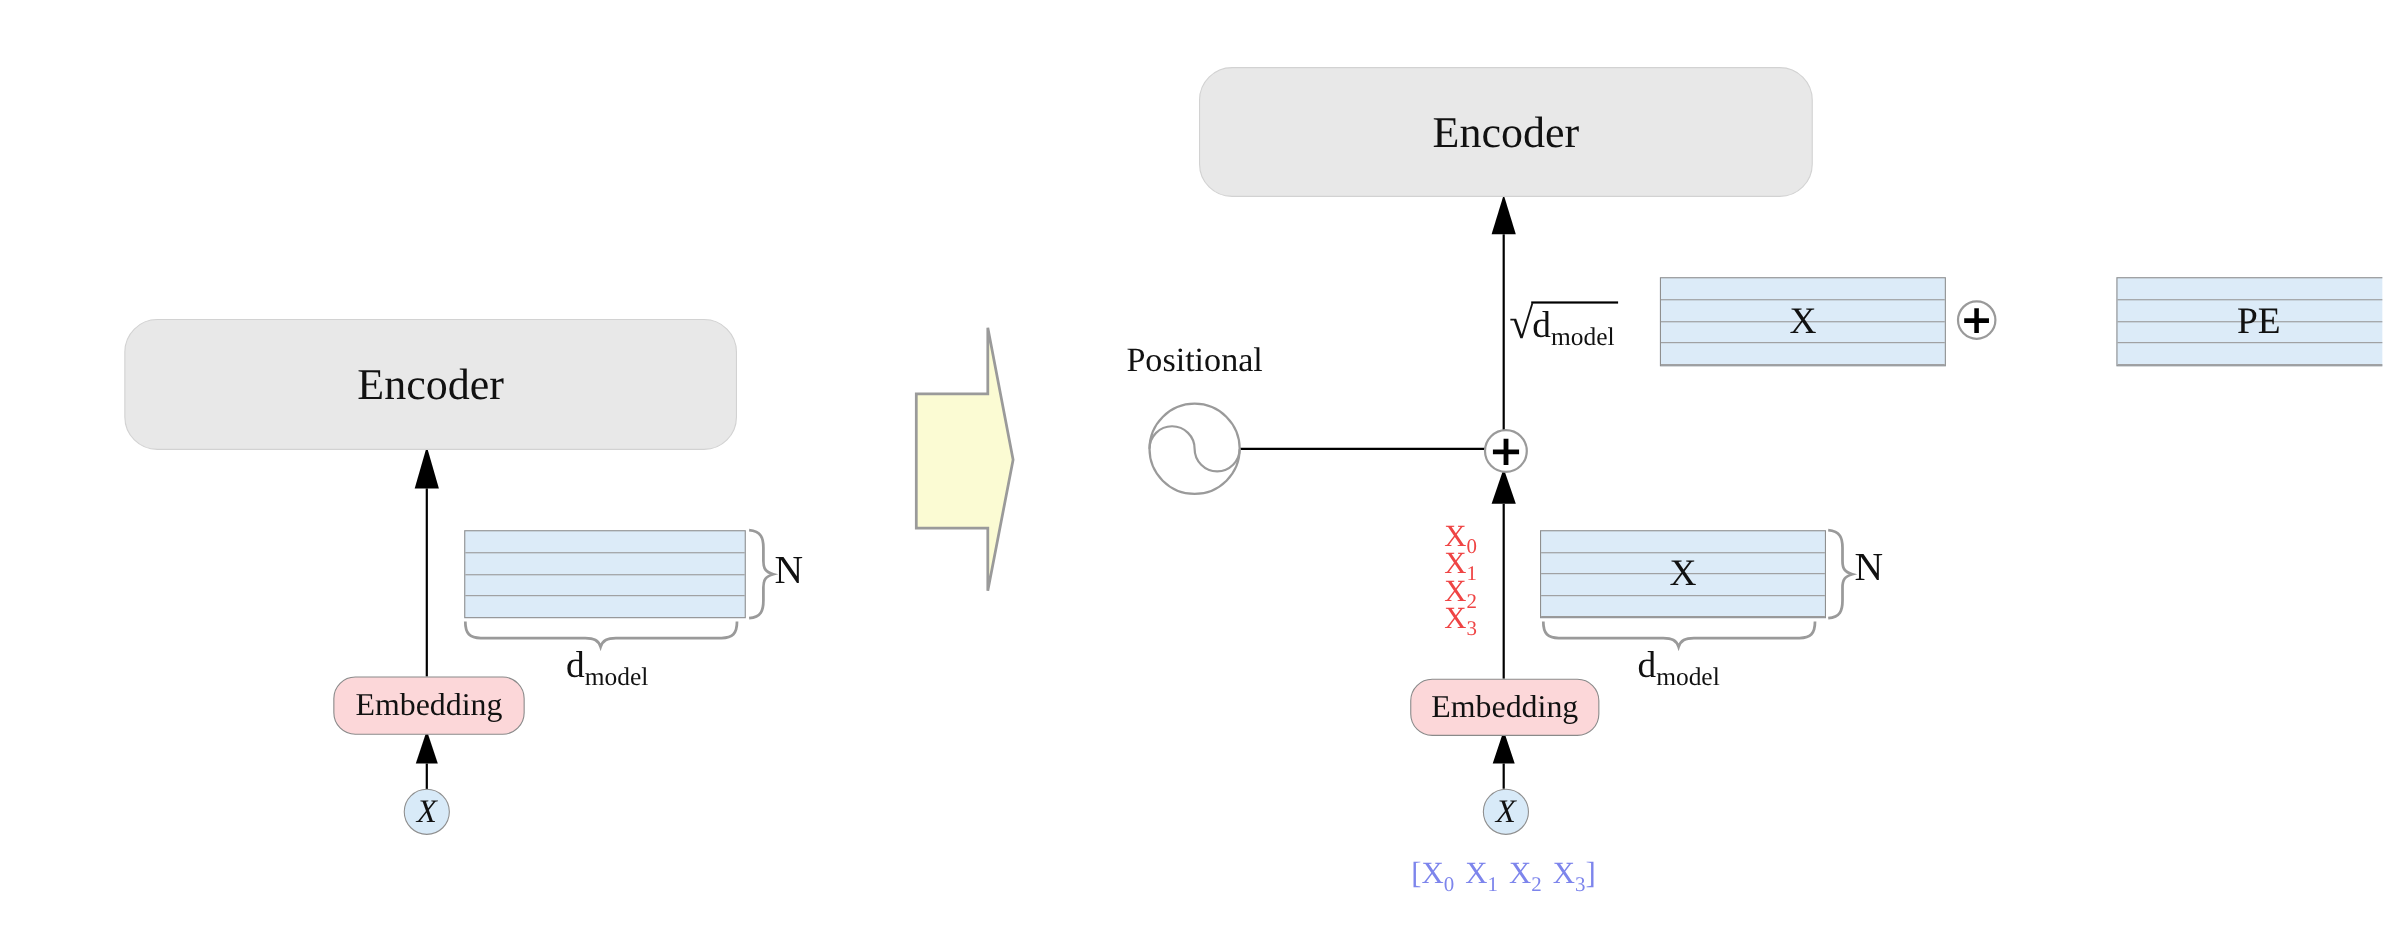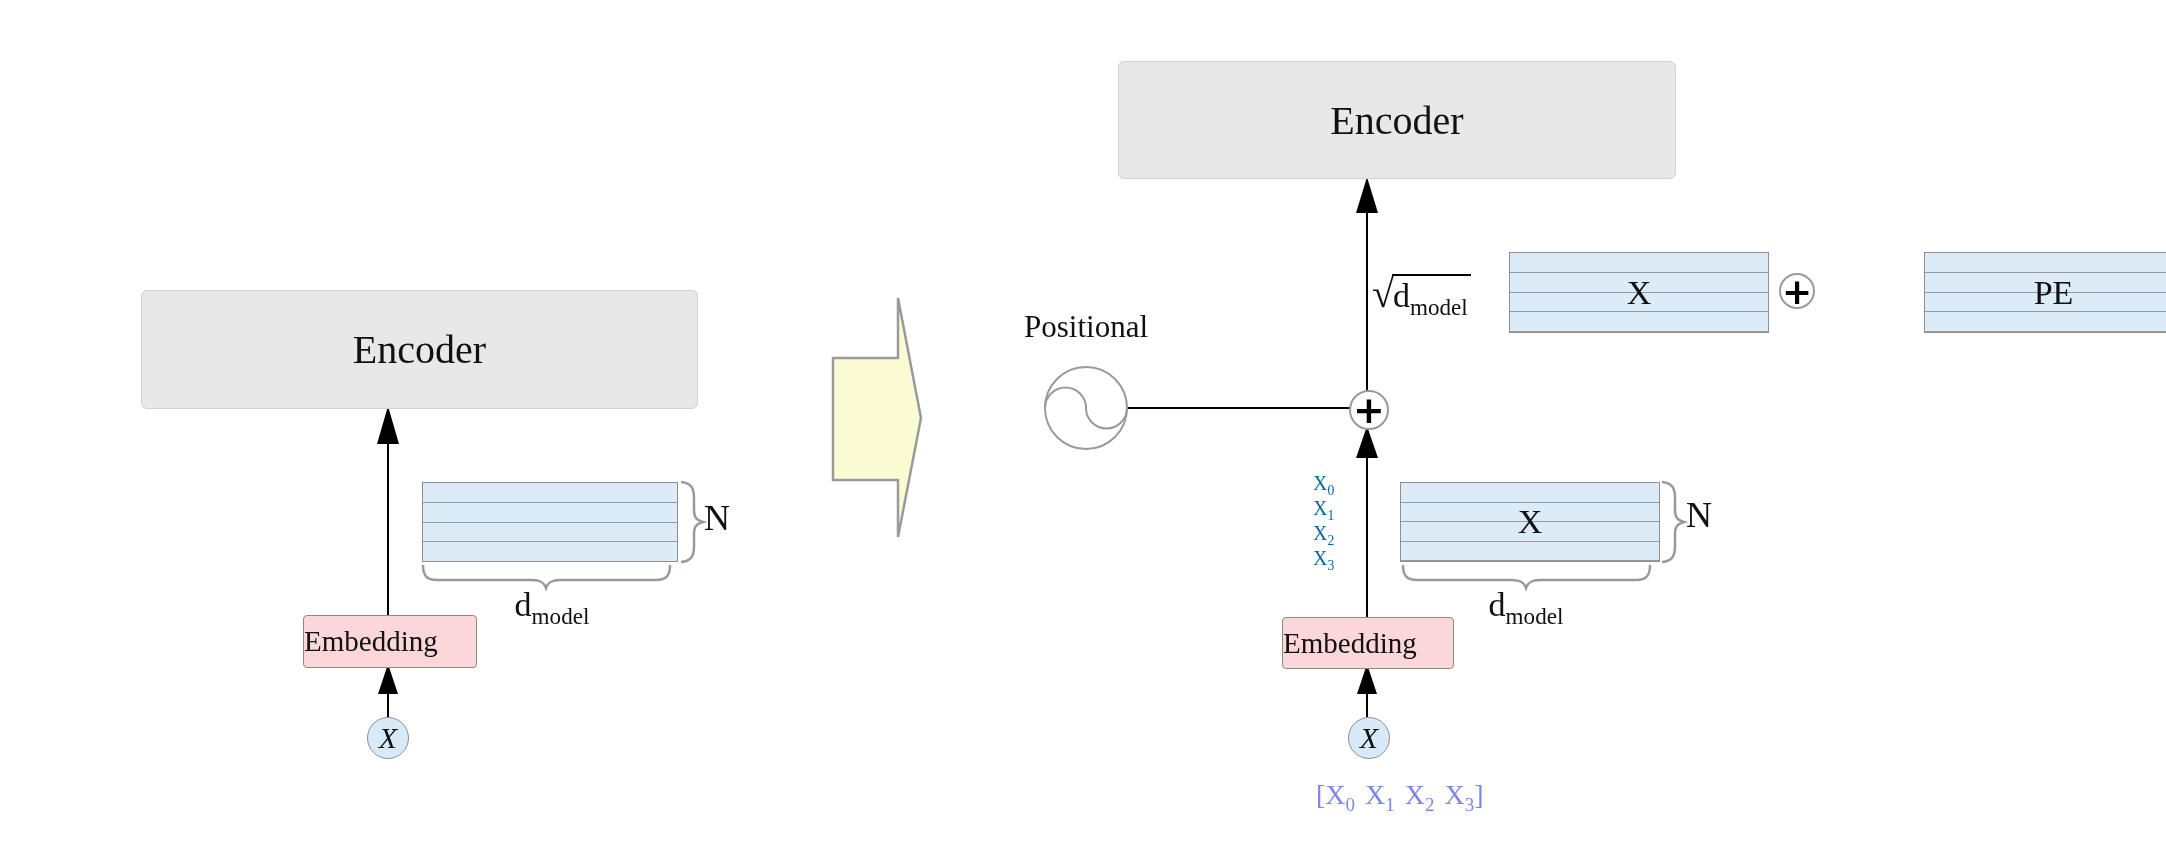--- a/index.html
+++ b/index.html
@@ -9,30 +9,29 @@
     background:#ffffff;
     font-family:"Liberation Serif", serif;
     color:#111;
     overflow:hidden;
   }
   .overlay{position:absolute;left:0;top:0;width:2166px;height:846px;}
   .abs{position:absolute;}
   .encoder-box{
     background:#e8e8e8;
     border:1.5px solid #d2d2d2;
-    border-radius:6px;
+    border-radius:30px;
     display:flex;align-items:center;justify-content:center;
     font-size:40px;
-    margin-left:28px;
   }
   .embedding-box{
     background:#fcd7d9;
     border:1.5px solid #8a8a8a;
-    border-radius:4px;
-    display:flex;align-items:center;
+    border-radius:20px;
+    display:flex;align-items:center;justify-content:center;
     font-size:29px;
   }
   .matrix{
     background:#dcebf8;
     border:1.5px solid #8f8f8f;
     box-sizing:border-box;
     display:flex;flex-direction:column;
   }
   .matrix .mrow{flex:1;border-bottom:1.5px solid #9a9a9a;}
   .matrix .mrow:last-child{border-bottom:none;}
@@ -57,23 +56,23 @@
     font-weight:900;
     color:#000;
   }
   .big-label{font-size:36px;}
   .dim-label{font-size:34px;white-space:nowrap;}
   sub{font-size:0.68em;line-height:0;}
   .pe-label{font-size:31px;line-height:37px;text-align:center;margin-top:24px;}
   .sqrt{display:flex;align-items:flex-start;font-size:34px;white-space:nowrap;}
   .sqrt .radical{font-size:40px;line-height:1;margin-right:-2px;}
   .sqrt .radicand{border-top:2.5px solid #000;padding:0 3px 0 1px;line-height:1.15;}
-  .token-col{font-size:20px;color:#0369a1;}
+  .token-col{font-size:28px;color:#ef4444;}
   .token-col .tok{height:25px;}
-  .seq{font-size:28px;color:#7d85ec;white-space:nowrap;margin-left:33px;}
+  .seq{font-size:28px;color:#7d85ec;white-space:nowrap;}
   .seq .seq-token{margin:0 5px;}
 </style>
 </head>
 <body>
 
 <div class="canvas">
 
   <svg class="overlay" viewBox="0 0 2166 846">
 
     <line x1="388" y1="444" x2="388" y2="615" stroke="#000" stroke-width="2"></line>

